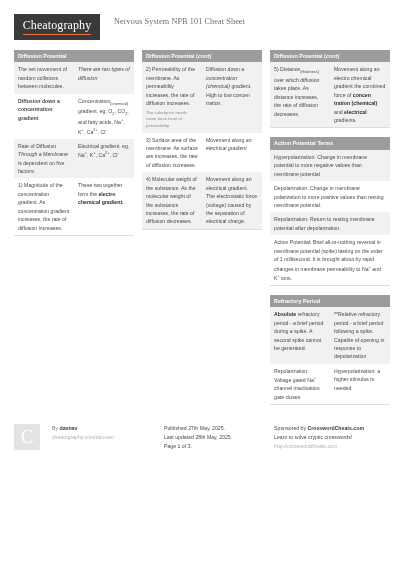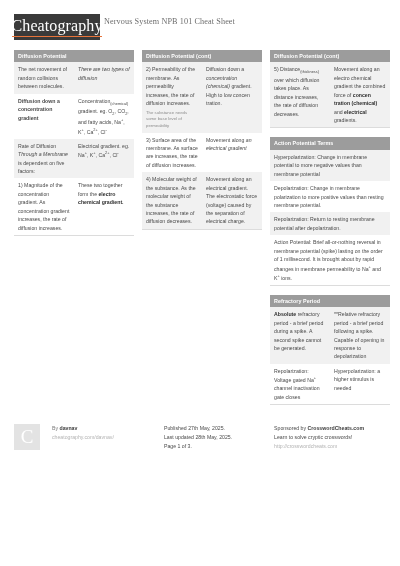--- a/index.html
+++ b/index.html
@@ -16,27 +16,27 @@
   .header { display: flex; align-items: flex-start; padding: 14px 14px 0 14px; }
   .logo-box {
     width: 86px; height: 26px;
     background: #3a3a3a;
     display: flex; align-items: center; justify-content: center;
     flex: 0 0 auto;
   }
   .logo-text {
     color: #ffffff;
     font-family: "Liberation Serif", serif;
-    font-size: 16px;
+    font-size: 12px;
     letter-spacing: 0.1px;
     border-bottom: 1.6px solid #e8743b;
     padding-bottom: 1px;
     line-height: 1.1;
   }
-  .title-block { margin-left: 4px; padding-top: 2px; }
+  .title-block { margin-left: 14px; padding-top: 2px; }
   .sheet-title {
     font-family: "Liberation Serif", serif;
     font-size: 8.2px;
     color: #6d6d6d;
     line-height: 1.35;
     letter-spacing: 0.1px;
   }
   .byline {
     font-family: "Liberation Serif", serif;
     font-size: 7px;

